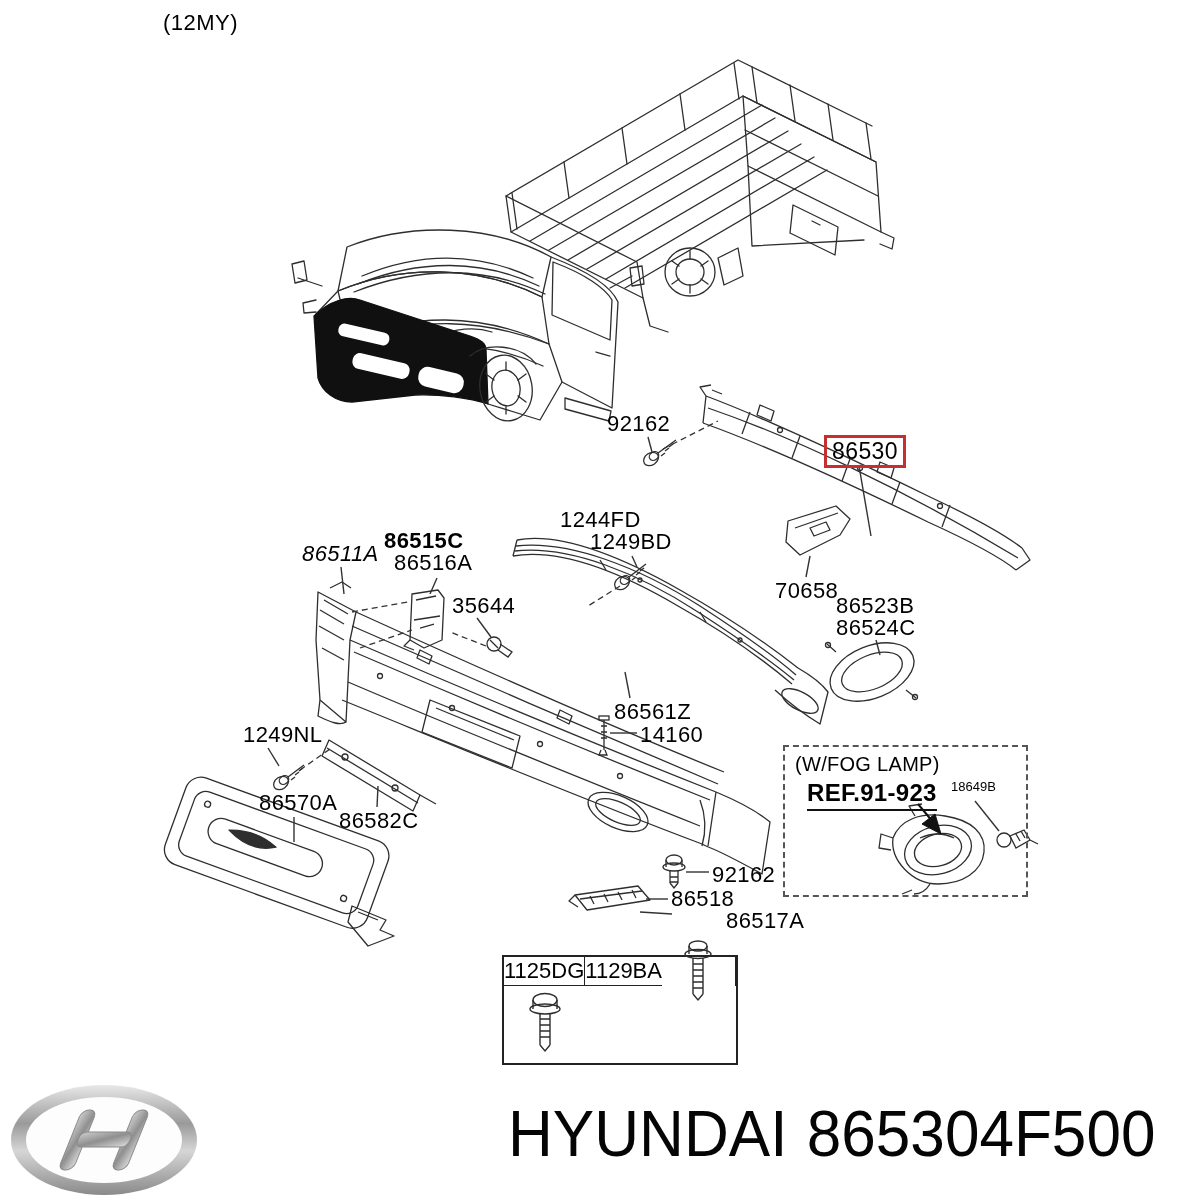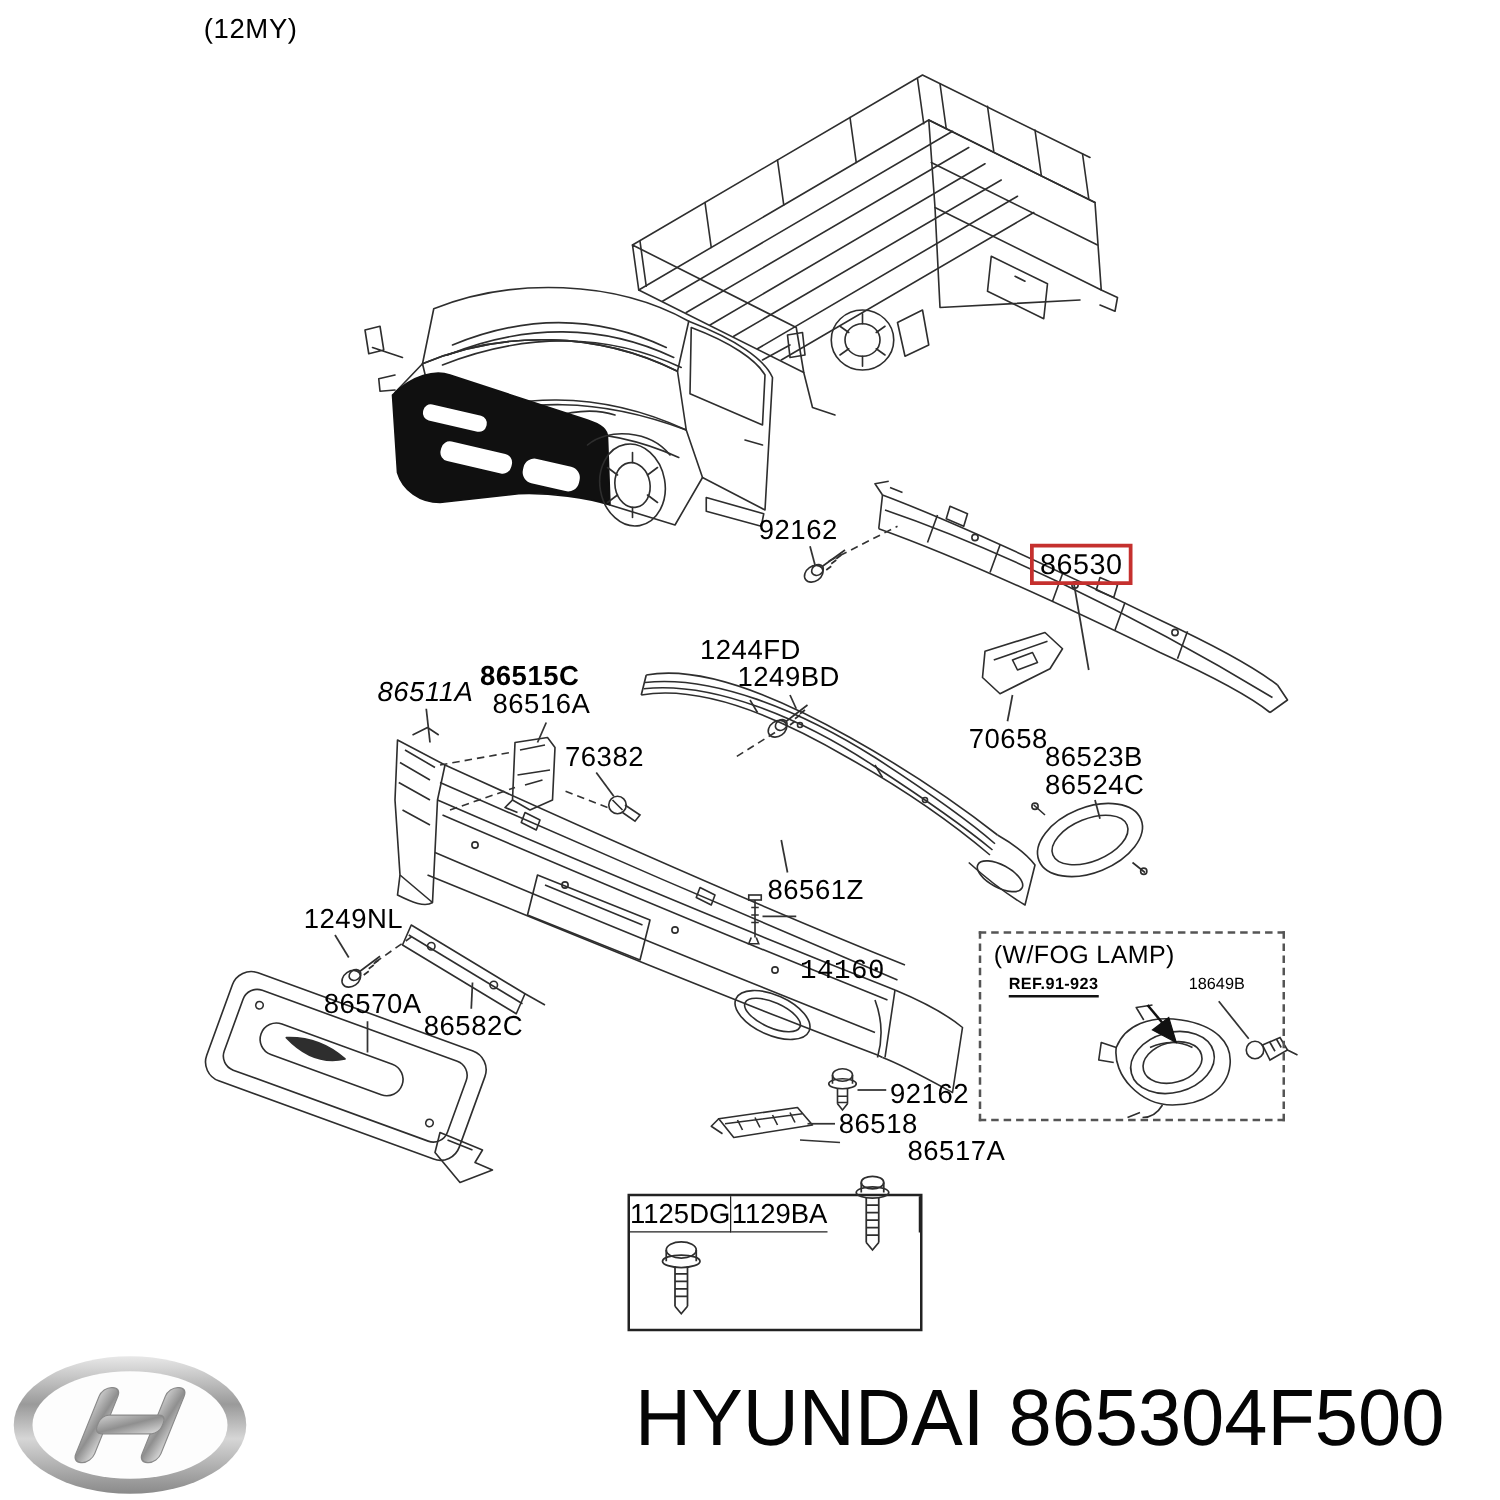--- a/index.html
+++ b/index.html
@@ -15,21 +15,21 @@
   .plabel.boxed{
     border:3px solid #c5302e;padding:1px 5px;font-size:23px;line-height:25px;
   }
   #model-note{position:absolute;left:163px;top:10px;font-size:22px;letter-spacing:.5px;}
   .fogbox{
     position:absolute;left:783px;top:745px;width:245px;height:152px;
     border:2px dashed #555;box-sizing:border-box;
   }
   .fog-title{position:absolute;left:10px;top:6px;font-size:20px;letter-spacing:.3px;}
   .ref-label{
-    position:absolute;left:22px;top:32px;font-size:13px;font-weight:bold;
+    position:absolute;left:22px;top:32px;font-size:24px;font-weight:bold;
     border-bottom:2px solid #111;padding-bottom:2px;letter-spacing:.3px;
   }
   .bulb-label{position:absolute;left:166px;top:32px;font-size:13px;}
   .ftable{
     position:absolute;left:502px;top:955px;width:236px;height:110px;
     border:2px solid #222;box-sizing:border-box;display:grid;
     grid-template-columns:1fr 1fr 1fr;grid-template-rows:29px 1fr;background:#fff;
   }
   .ftable .cell{
     display:flex;align-items:center;justify-content:center;
@@ -295,26 +295,26 @@
 <div id="model-note">(12MY)</div>
 
 <div id="labels-layer">
     <div class="plabel" style="left: 607px; top: 412px;">92162</div>
     <div class="plabel boxed" style="left: 824px; top: 435px; border-color: rgb(197, 48, 46);">86530</div>
     <div class="plabel" style="left: 560px; top: 508px;">1244FD</div>
     <div class="plabel" style="left: 590px; top: 530px;">1249BD</div>
     <div class="plabel" style="left: 302px; top: 542px; font-style: italic;">86511A</div>
     <div class="plabel" style="left: 384px; top: 529px; font-weight: bold;">86515C</div>
     <div class="plabel" style="left: 394px; top: 551px;">86516A</div>
-    <div class="plabel" style="left: 452px; top: 594px;">76382</div>
+    <div class="plabel" style="left: 452px; top: 594px;">35644</div>
     <div class="plabel" style="left: 775px; top: 579px;">70658</div>
     <div class="plabel" style="left: 836px; top: 594px;">86523B</div>
     <div class="plabel" style="left: 836px; top: 616px;">86524C</div>
     <div class="plabel" style="left: 614px; top: 700px;">86561Z</div>
-    <div class="plabel" style="left: 640px; top: 765px; font-family: Liberation Mono, monospace;">14160</div>
+    <div class="plabel" style="left: 640px; top: 723px;">14160</div>
     <div class="plabel" style="left: 243px; top: 723px;">1249NL</div>
     <div class="plabel" style="left: 259px; top: 791px;">86570A</div>
     <div class="plabel" style="left: 339px; top: 809px;">86582C</div>
     <div class="plabel" style="left: 712px; top: 863px;">92162</div>
     <div class="plabel" style="left: 671px; top: 887px;">86518</div>
     <div class="plabel" style="left: 710px; top: 909px; margin-left: 16px;">86517A</div>
   </div>
 
 <div class="fogbox">
   <div class="fog-title">(W/FOG LAMP)</div>

